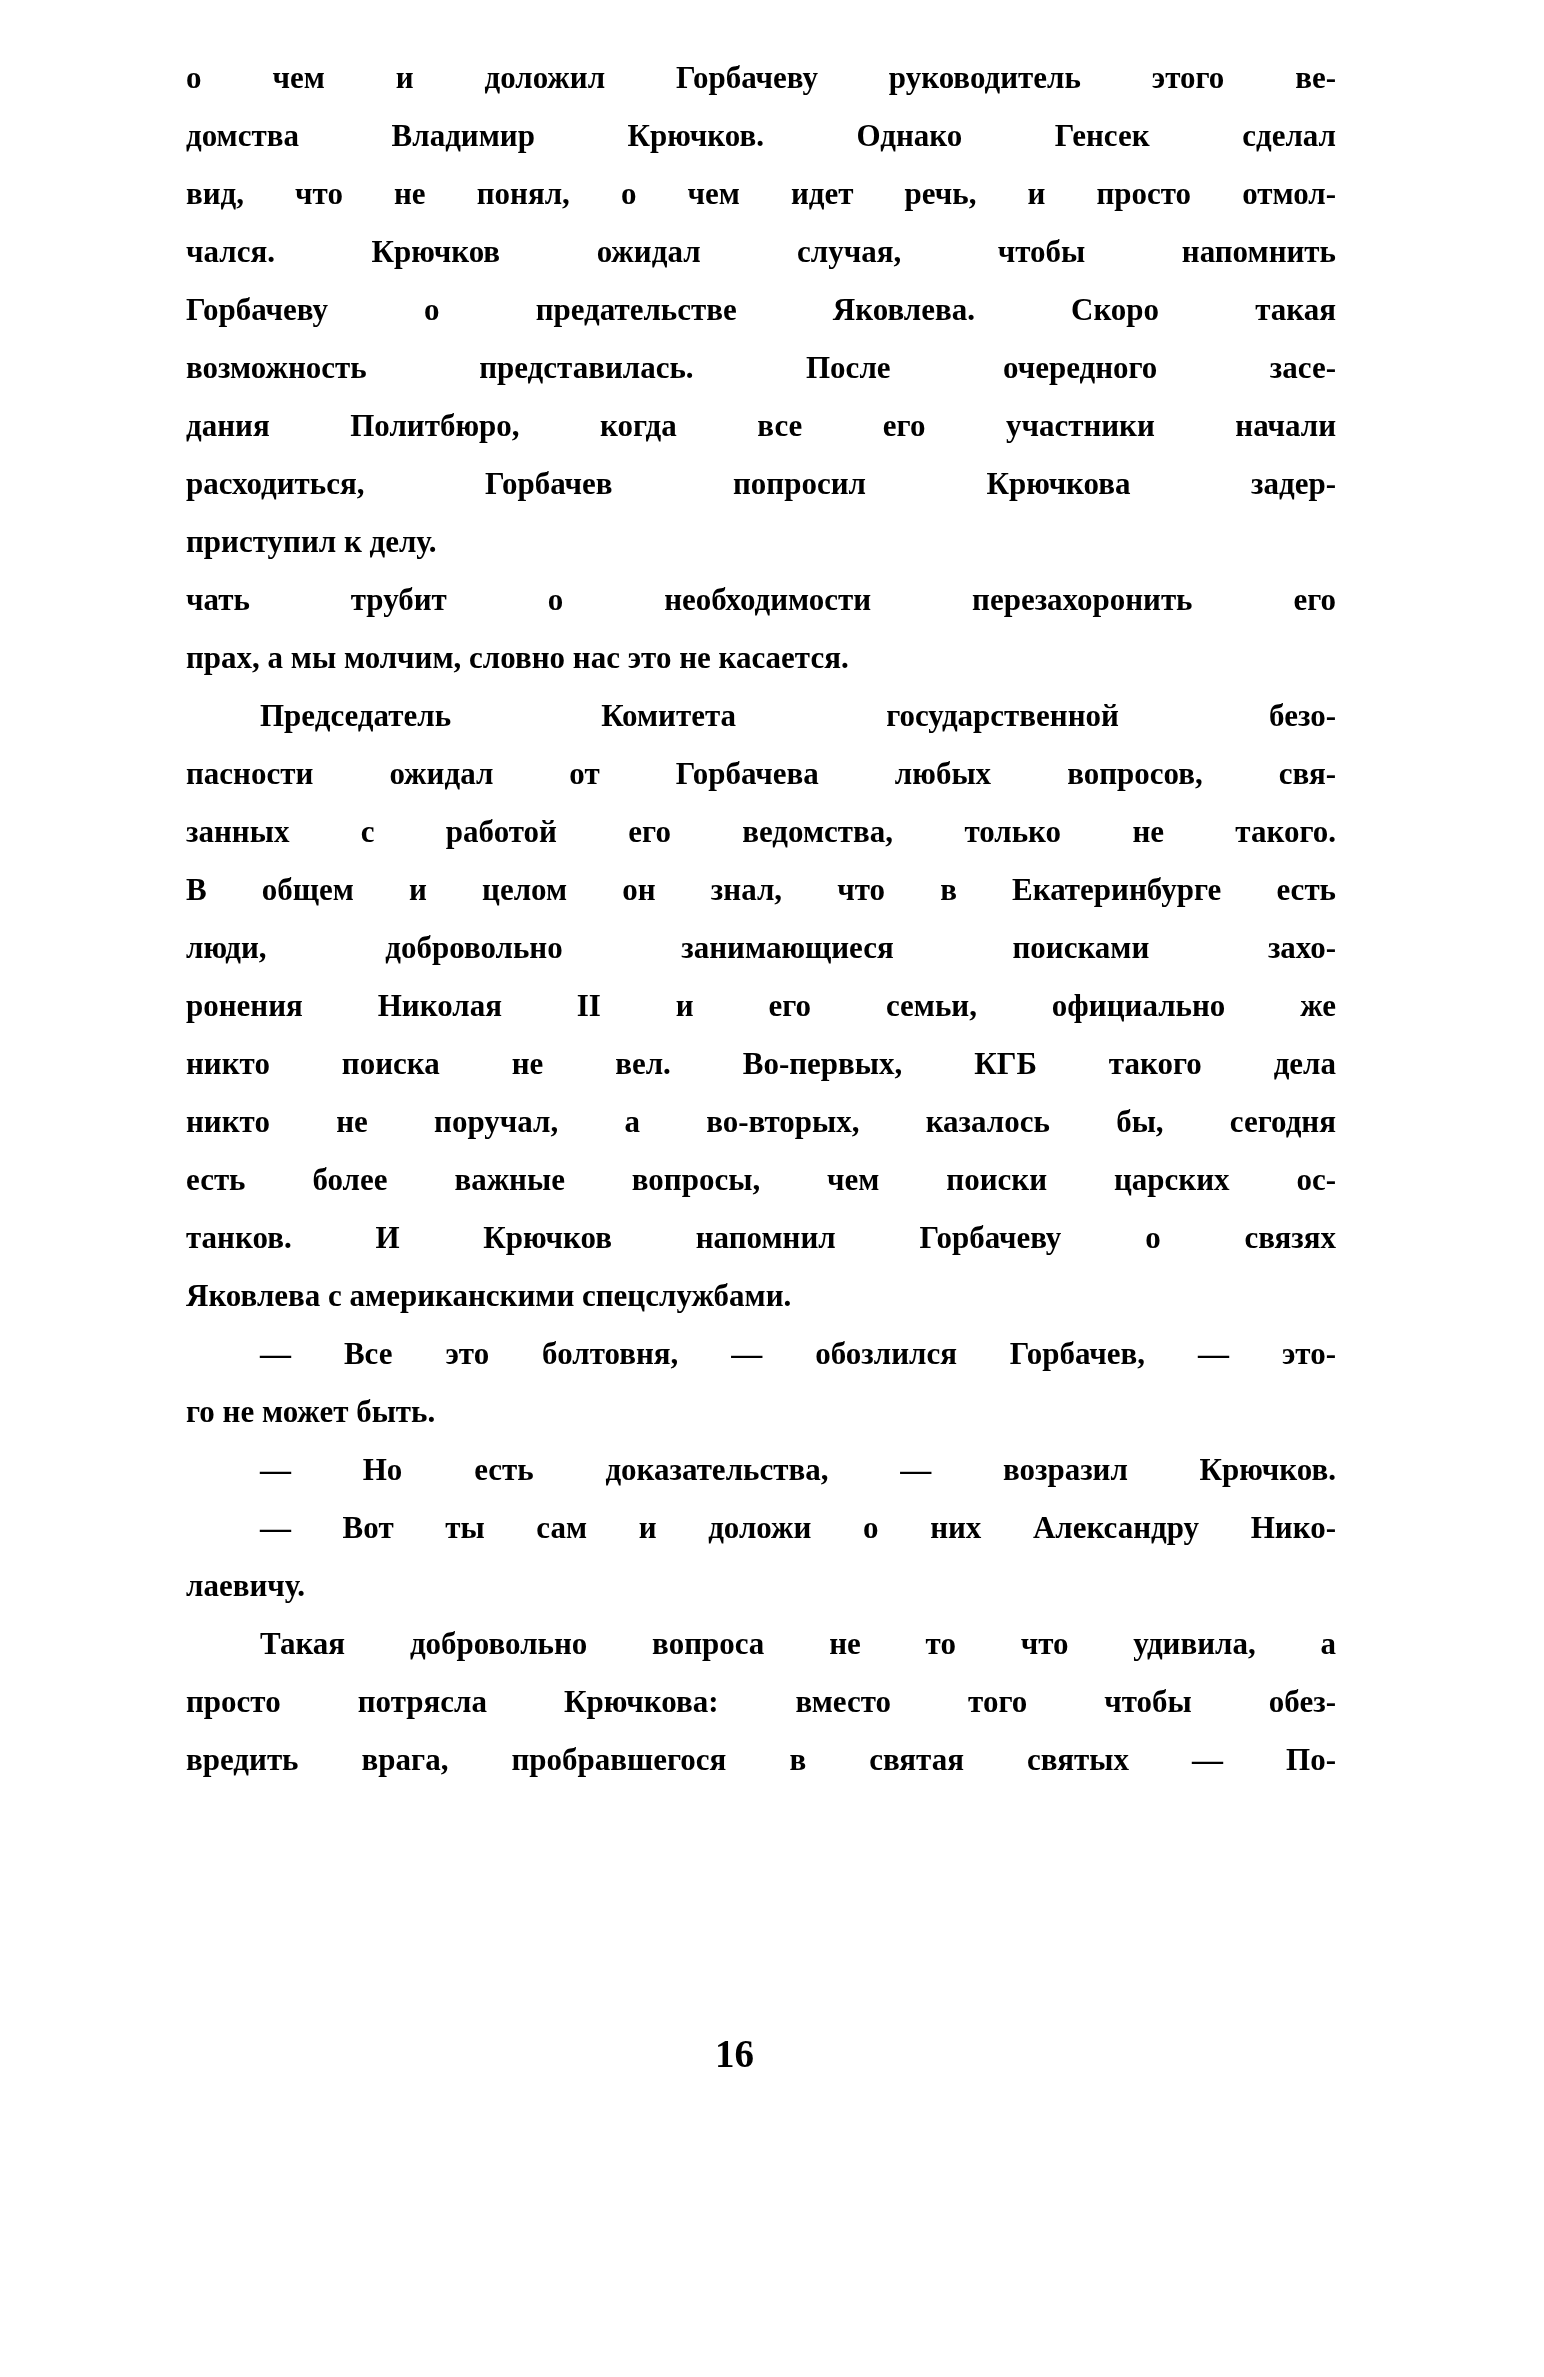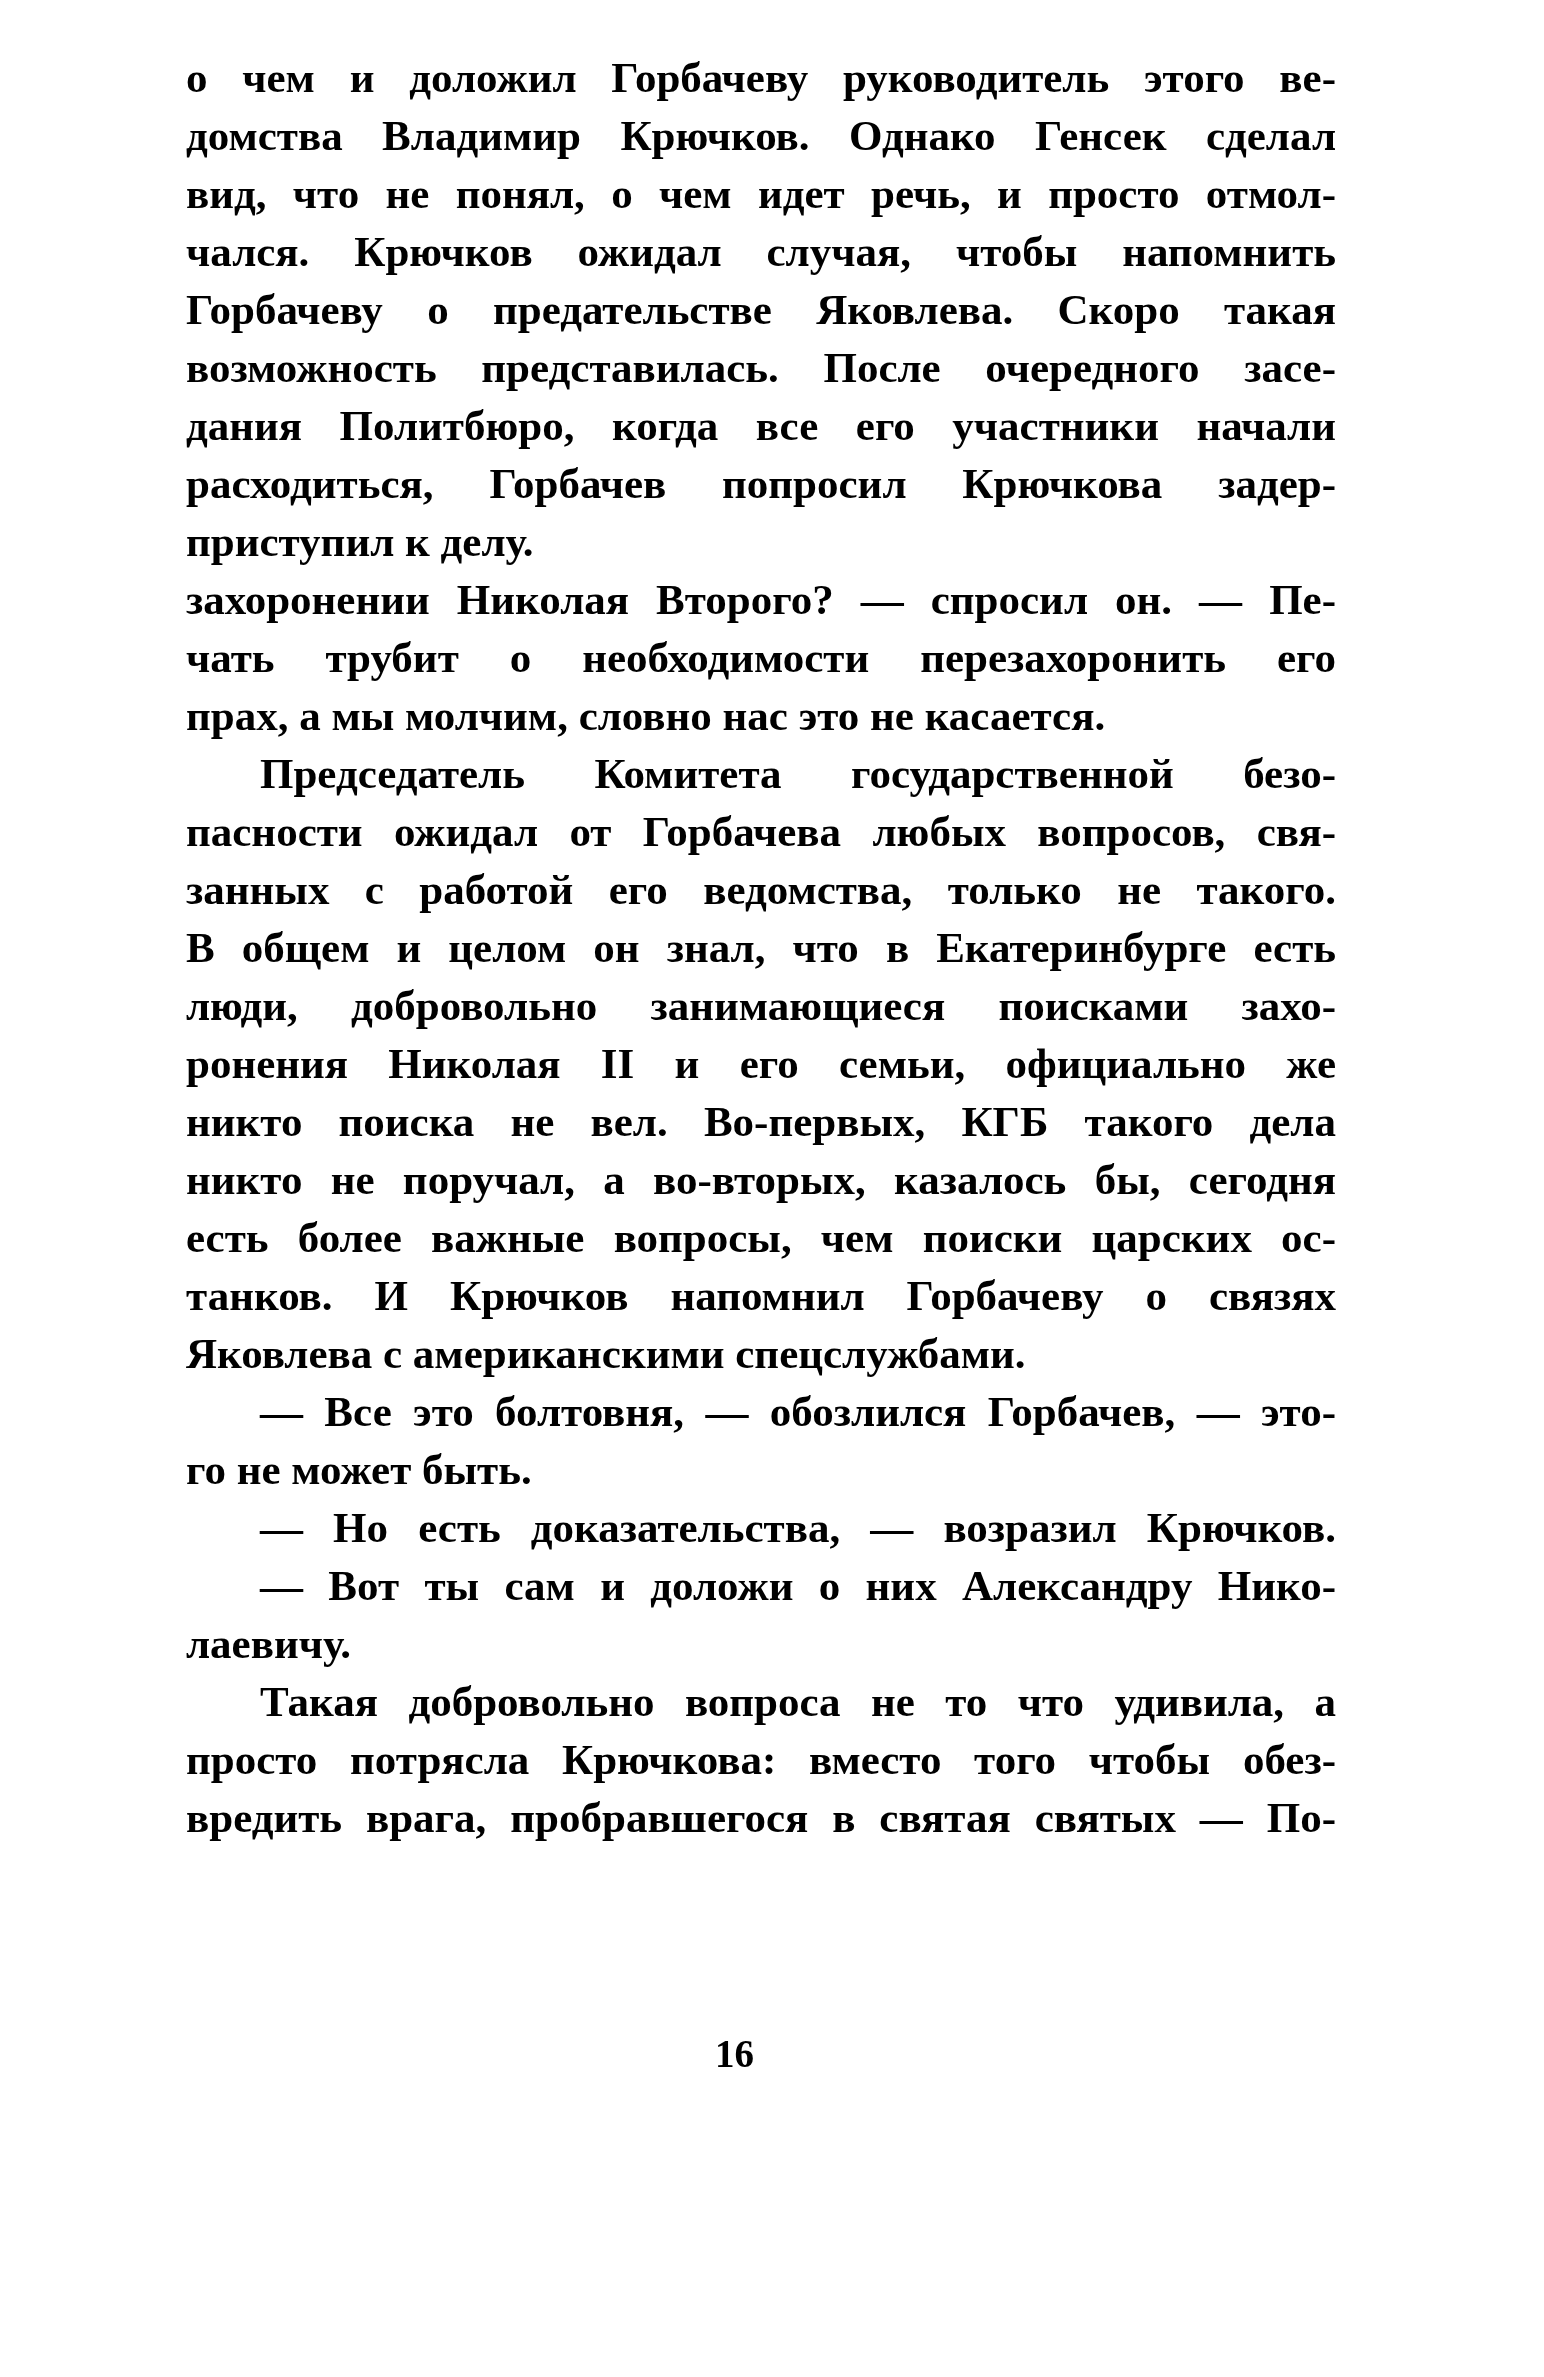--- a/index.html
+++ b/index.html
@@ -12,21 +12,21 @@
     background: #ffffff;
     position: relative;
     font-family: "Liberation Serif", "DejaVu Serif", serif;
     color: #000000;
   }
   .text-block {
     position: absolute;
     left: 186px;
     top: 49px;
     width: 1150px;
-    font-size: 43px;
+    font-size: 31px;
     font-weight: bold;
     color: #000000;
   }
   .line {
     height: 58px;
     line-height: 58px;
     text-align: left;
   }
   
   .jl {
@@ -54,21 +54,20 @@
 <div class="text-block">
   <div class="line jl">о чем и доложил Горбачеву руководитель этого ве-</div>
   <div class="line jl">домства Владимир Крючков. Однако Генсек сделал</div>
   <div class="line jl">вид, что не понял, о чем идет речь, и просто отмол-</div>
   <div class="line jl">чался. Крючков ожидал случая, чтобы напомнить</div>
   <div class="line jl">Горбачеву о предательстве Яковлева. Скоро такая</div>
   <div class="line jl">возможность представилась. После очередного засе-</div>
   <div class="line jl">дания Политбюро, когда все его участники начали</div>
   <div class="line jl">расходиться, Горбачев попросил Крючкова задер-</div>
   <div class="line">приступил к делу.</div>
-  <div class="line jl">захоронении Николая Второго? — спросил он. — Пе-</div>
   <div class="line jl">чать трубит о необходимости перезахоронить его</div>
   <div class="line">прах, а мы молчим, словно нас это не касается.</div>
   <div class="line jl in">Председатель Комитета государственной безо-</div>
   <div class="line jl">пасности ожидал от Горбачева любых вопросов, свя-</div>
   <div class="line jl">занных с работой его ведомства, только не такого.</div>
   <div class="line jl">В общем и целом он знал, что в Екатеринбурге есть</div>
   <div class="line jl">люди, добровольно занимающиеся поисками захо-</div>
   <div class="line jl">ронения Николая II и его семьи, официально же</div>
   <div class="line jl">никто поиска не вел. Во-первых, КГБ такого дела</div>
   <div class="line jl">никто не поручал, а во-вторых, казалось бы, сегодня</div>

